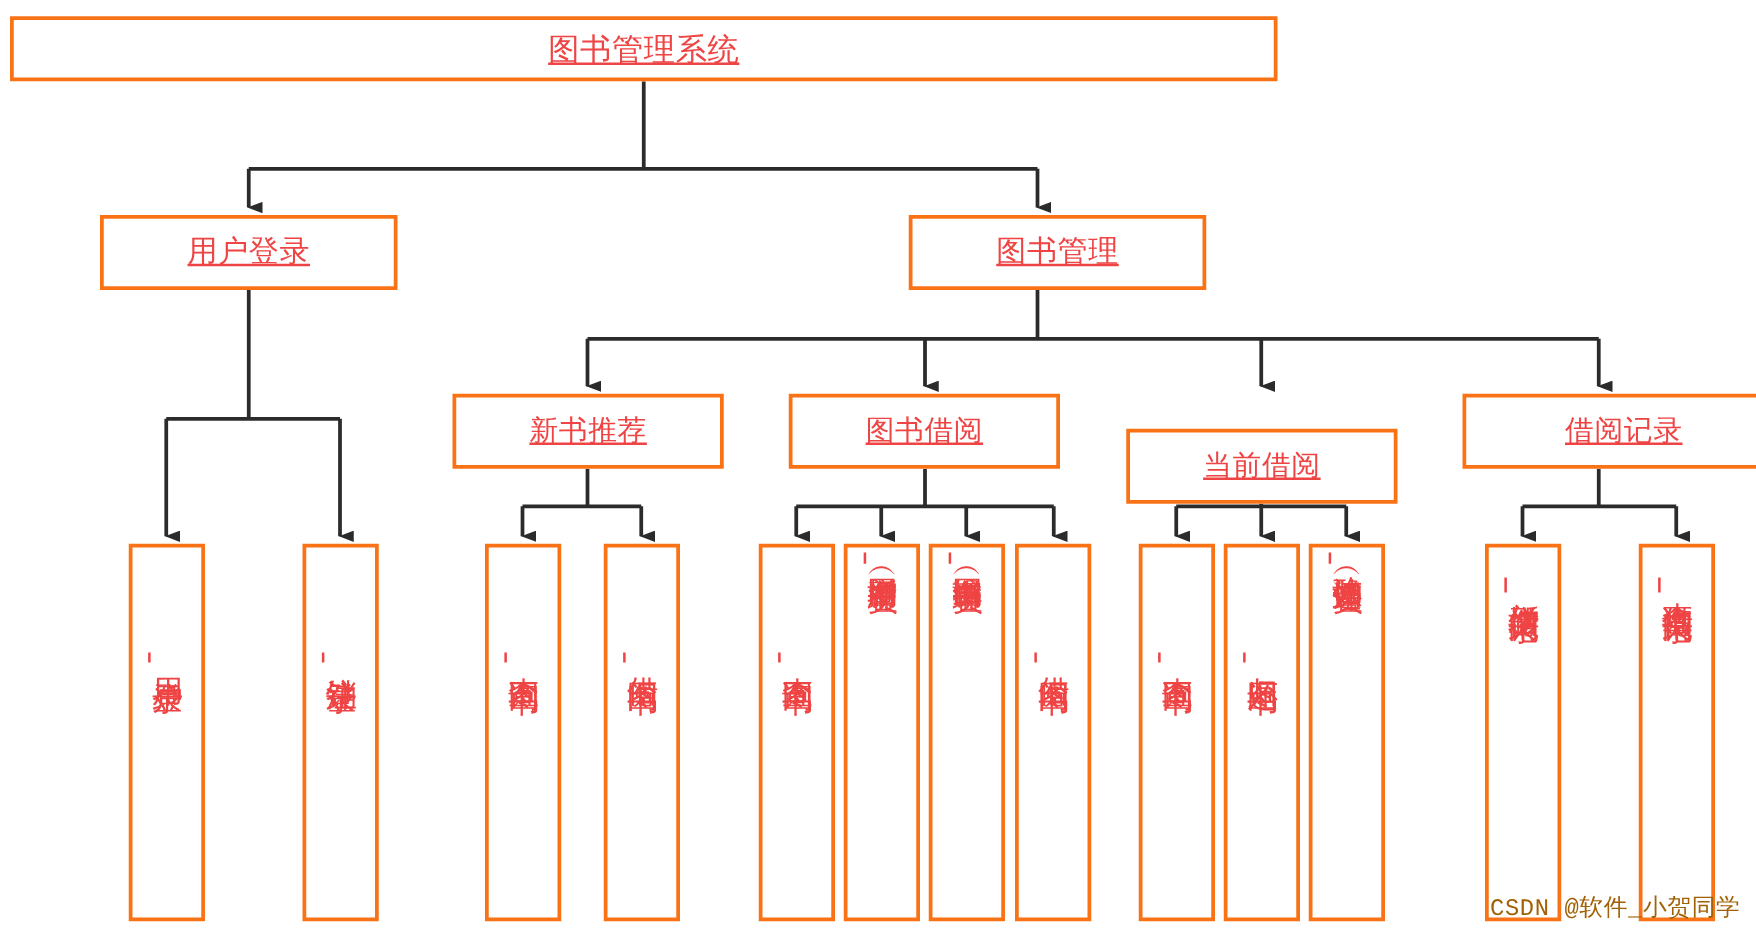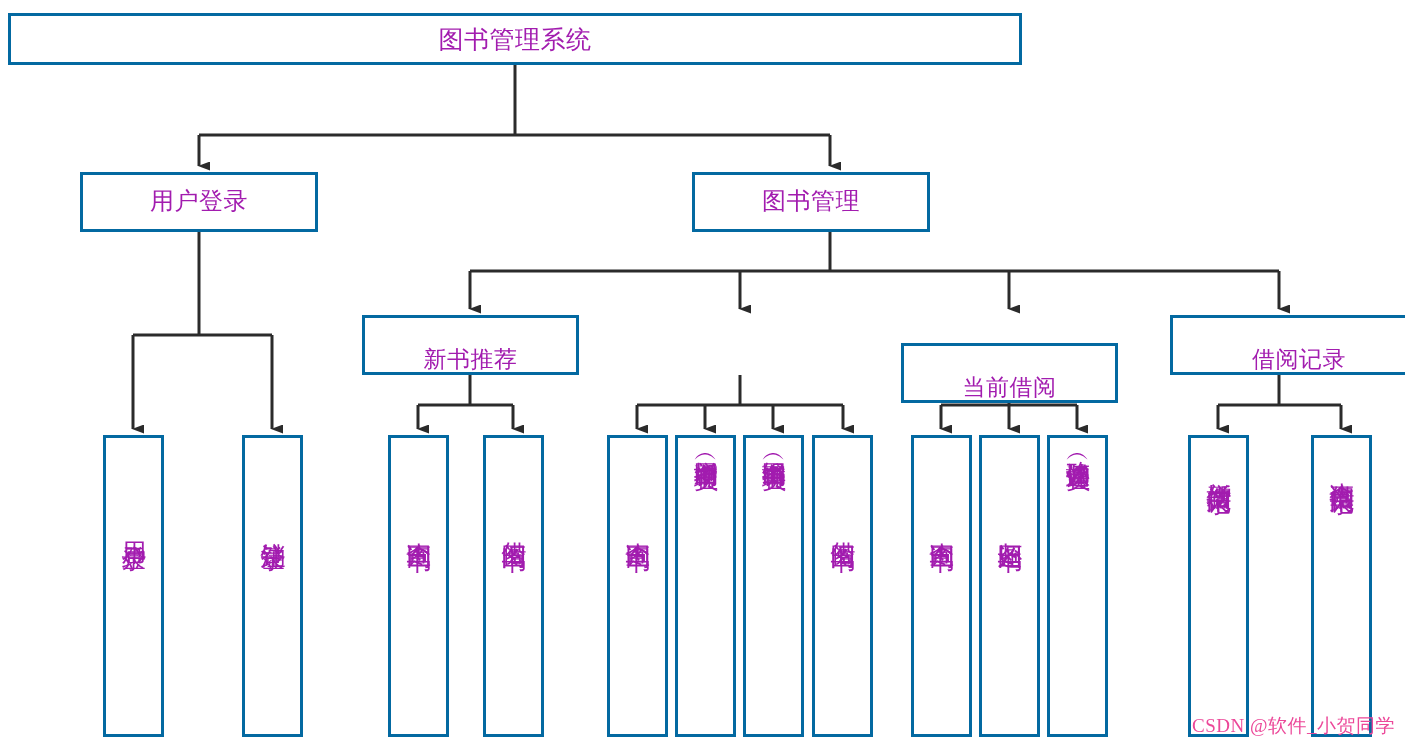--- a/index.html
+++ b/index.html
@@ -21,38 +21,39 @@
     position: absolute;
     left: 0;
     top: 0;
     width: 1405px;
     height: 747px;
     pointer-events: none;
   }
   .node {
     position: absolute;
     box-sizing: border-box;
-    border: 3px solid #0369a1;
+    border: 3px solid #f97316;
     background: #ffffff;
     display: flex;
     align-items: center;
     justify-content: center;
-    color: #a21caf;
+    color: #ef4444;
+    text-decoration: underline;
   }
   .node .label {
     display: block;
     text-align: center;
     line-height: 1.08;
     letter-spacing: 0.5px;
   }
   
   .node.root { font-size: 25px; }
   
   .node.lvl1 { font-size: 24px; }
-  .node.lvl2 { font-size: 23px; align-items: flex-end; }
+  .node.lvl2 { font-size: 23px; }
   
   .node.leaf {
     border-width: 3px;
     align-items: flex-start;
     justify-content: center;
     padding-top: 6px;
   }
   .node.leaf .label {
     writing-mode: vertical-rl;
     text-orientation: upright;
@@ -61,24 +62,24 @@
     letter-spacing: 2px;
     white-space: nowrap;
   }
   .node.leaf.tall-text .label {
     font-size: 24px;
     letter-spacing: 1px;
   }
   .watermark {
     position: absolute;
     font-size: 19px;
-    color: #ec4899;
+    color: #a16207;
     white-space: nowrap;
     letter-spacing: 0.5px;
-    font-family: Liberation Serif, serif;
+    font-family: Liberation Mono, monospace;
   }
 </style>
 </head>
 <body>
 
 <div id="canvas">
 
   <svg class="wires" viewBox="0 0 1405 747" xmlns="http://www.w3.org/2000/svg">
     <defs>
       <marker id="ah" markerWidth="10" markerHeight="12" refX="4.5" refY="11" orient="auto" markerUnits="userSpaceOnUse">
@@ -131,27 +132,30 @@
     </g>
   </svg>
 
   <div class="node root" style="left:8px; top:13px; width:1014px; height:52px;">
     <span class="label">图书管理系统</span>
   </div>
 
   <div class="node lvl1" style="left:80px; top:172px; width:238px; height:60px;">
     <span class="label">用户登录</span>
   </div>
-  <div class="node lvl1" style="left:692px; top:172px; width:238px; height:60px;">
+  <div class="node lvl1" style="left:727px; top:172px; width:238px; height:60px;">
     <span class="label">图书管理</span>
   </div>
 
   <div class="node lvl2" style="left:362px; top:315px; width:217px; height:60px;">
     <span class="label">新书推荐</span>
   </div>
+  <div class="node lvl2" style="left:631px; top:315px; width:217px; height:60px;">
+    <span class="label">图书借阅</span>
+  </div>
   <div class="node lvl2" style="left:901px; top:315px; width:217px; height:60px;margin-top:28px;">
     <span class="label">当前借阅</span>
   </div>
   <div class="node lvl2" style="left:1170px; top:315px; width:258px; height:60px;">
     <span class="label">借阅记录</span>
   </div>
 
   <div class="node leaf" style="left:103px; top:435px; width:61px; height:302px; padding-top:84px;">
     <span class="label">用户登录</span>
   </div>

